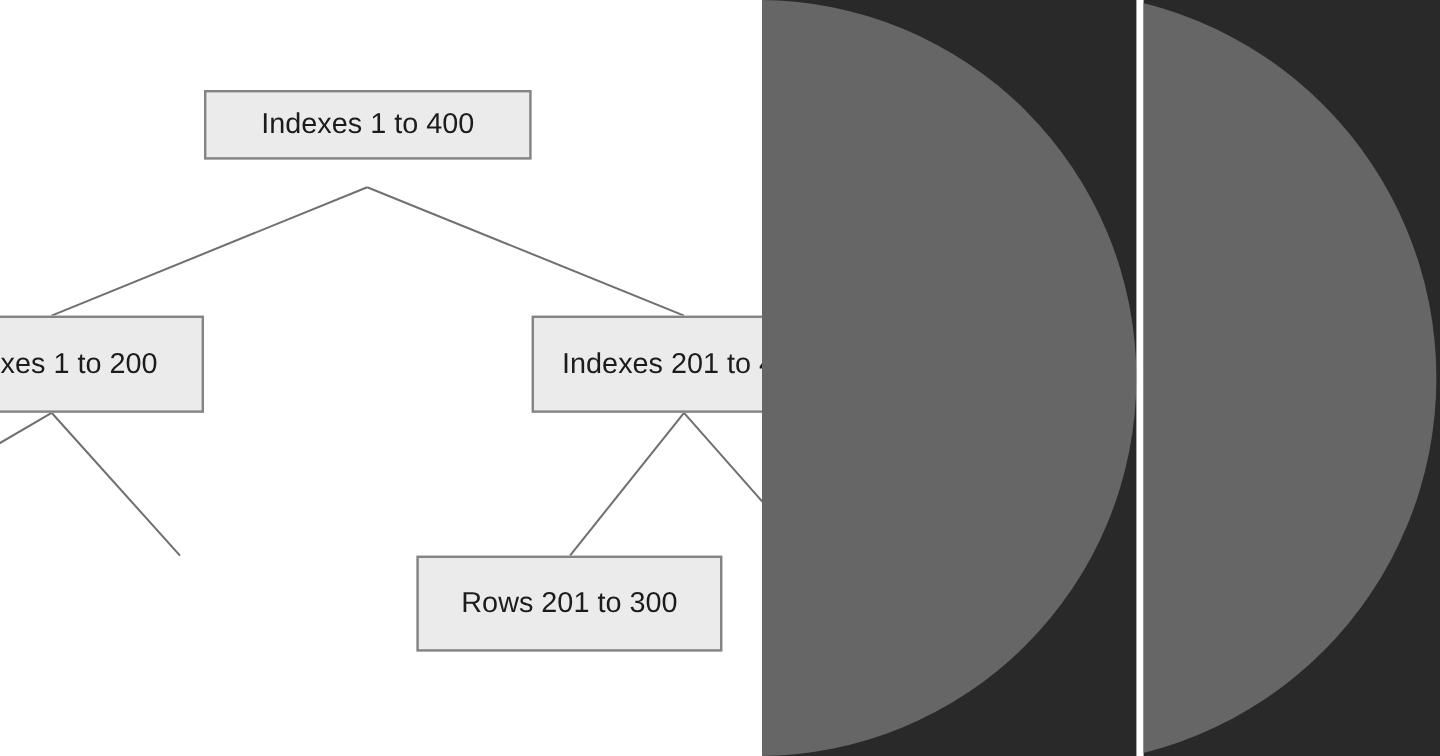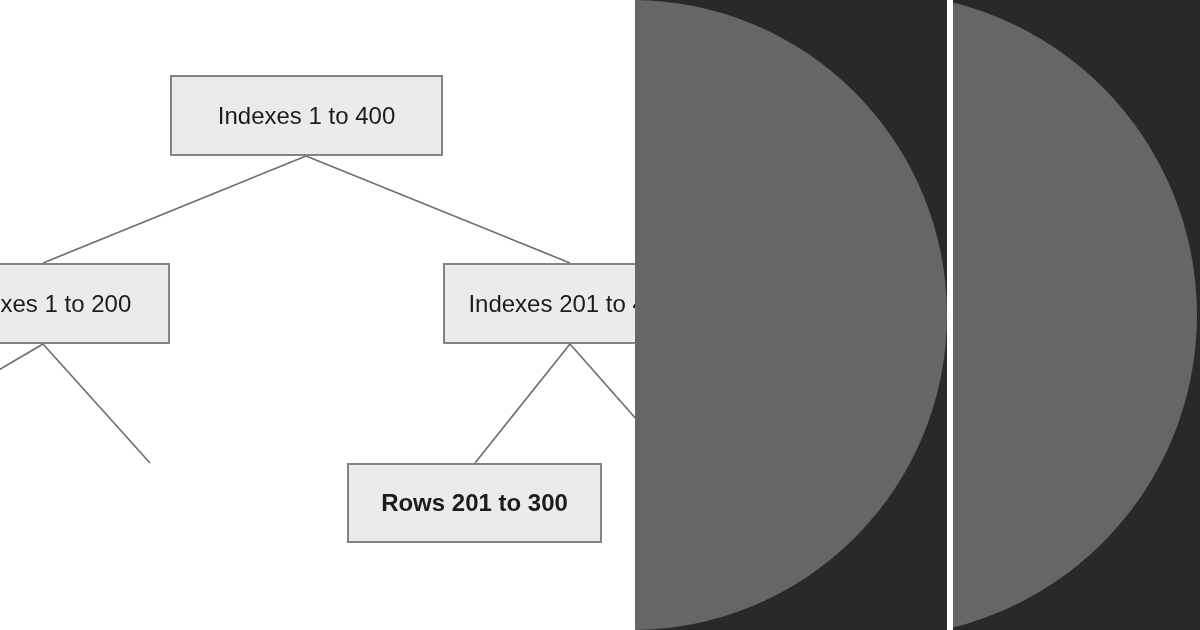--- a/index.html
+++ b/index.html
@@ -37,25 +37,25 @@
     background: var(--node-fill);
     border: 2px solid var(--node-border);
     display: flex;
     align-items: center;
     justify-content: center;
     font-size: 24px;
     color: var(--text);
     white-space: nowrap;
     overflow: visible;
   }
-  .node-root   { left: 170px;  top: 75px;  width: 273px; height: 81px; }
+  .node-root   { left: 170px;  top: 75px;  width: 273px; height: 58px; }
   .node-left   { left: -85px;  top: 263px; width: 255px; height: 81px; }
   .node-right  { left: 443px;  top: 263px; width: 255px; height: 81px; }
   .node-rows1  { left: 23px;   top: 463px; width: 255px; height: 80px; }
-  .node-rows2  { left: 347px;  top: 463px; width: 255px; height: 80px; font-weight: bold; }
+  .node-rows2  { left: 347px;  top: 463px; width: 255px; height: 80px; }
   .panel {
     position: absolute;
     top: 0;
     height: 630px;
     background: var(--panel-bg);
     overflow: hidden;
     z-index: 3;
   }
   .panel-left  { left: 635px; width: 312px; }
   .panel-right { left: 953px; width: 247px; }

